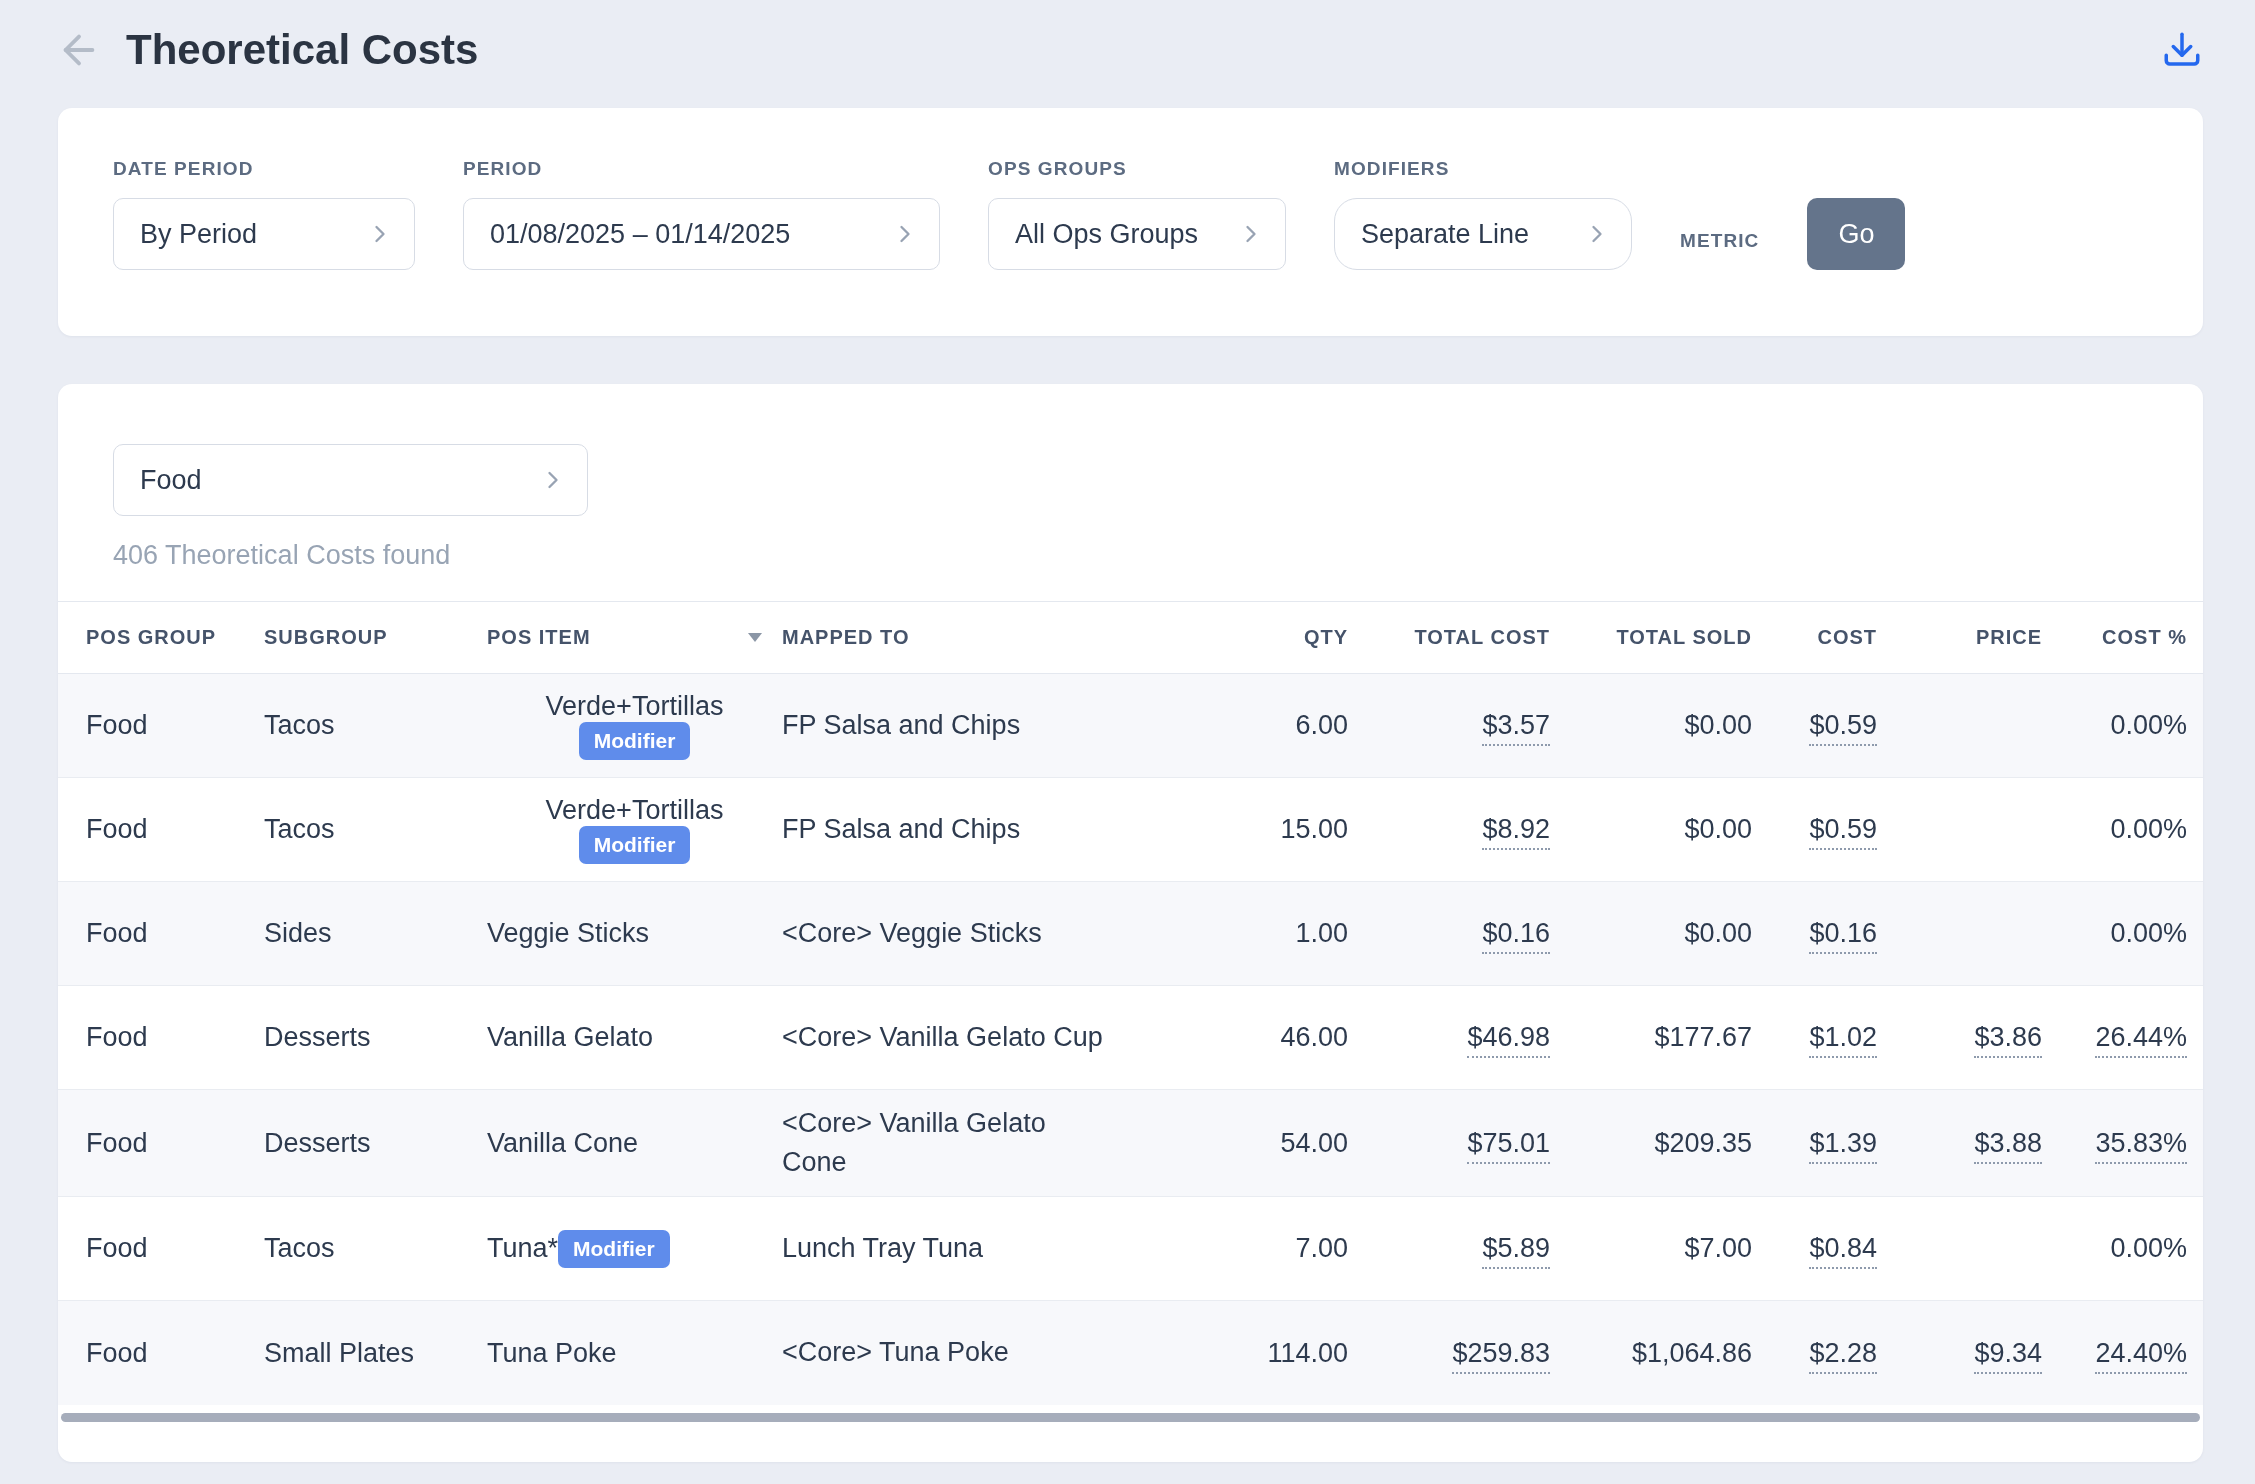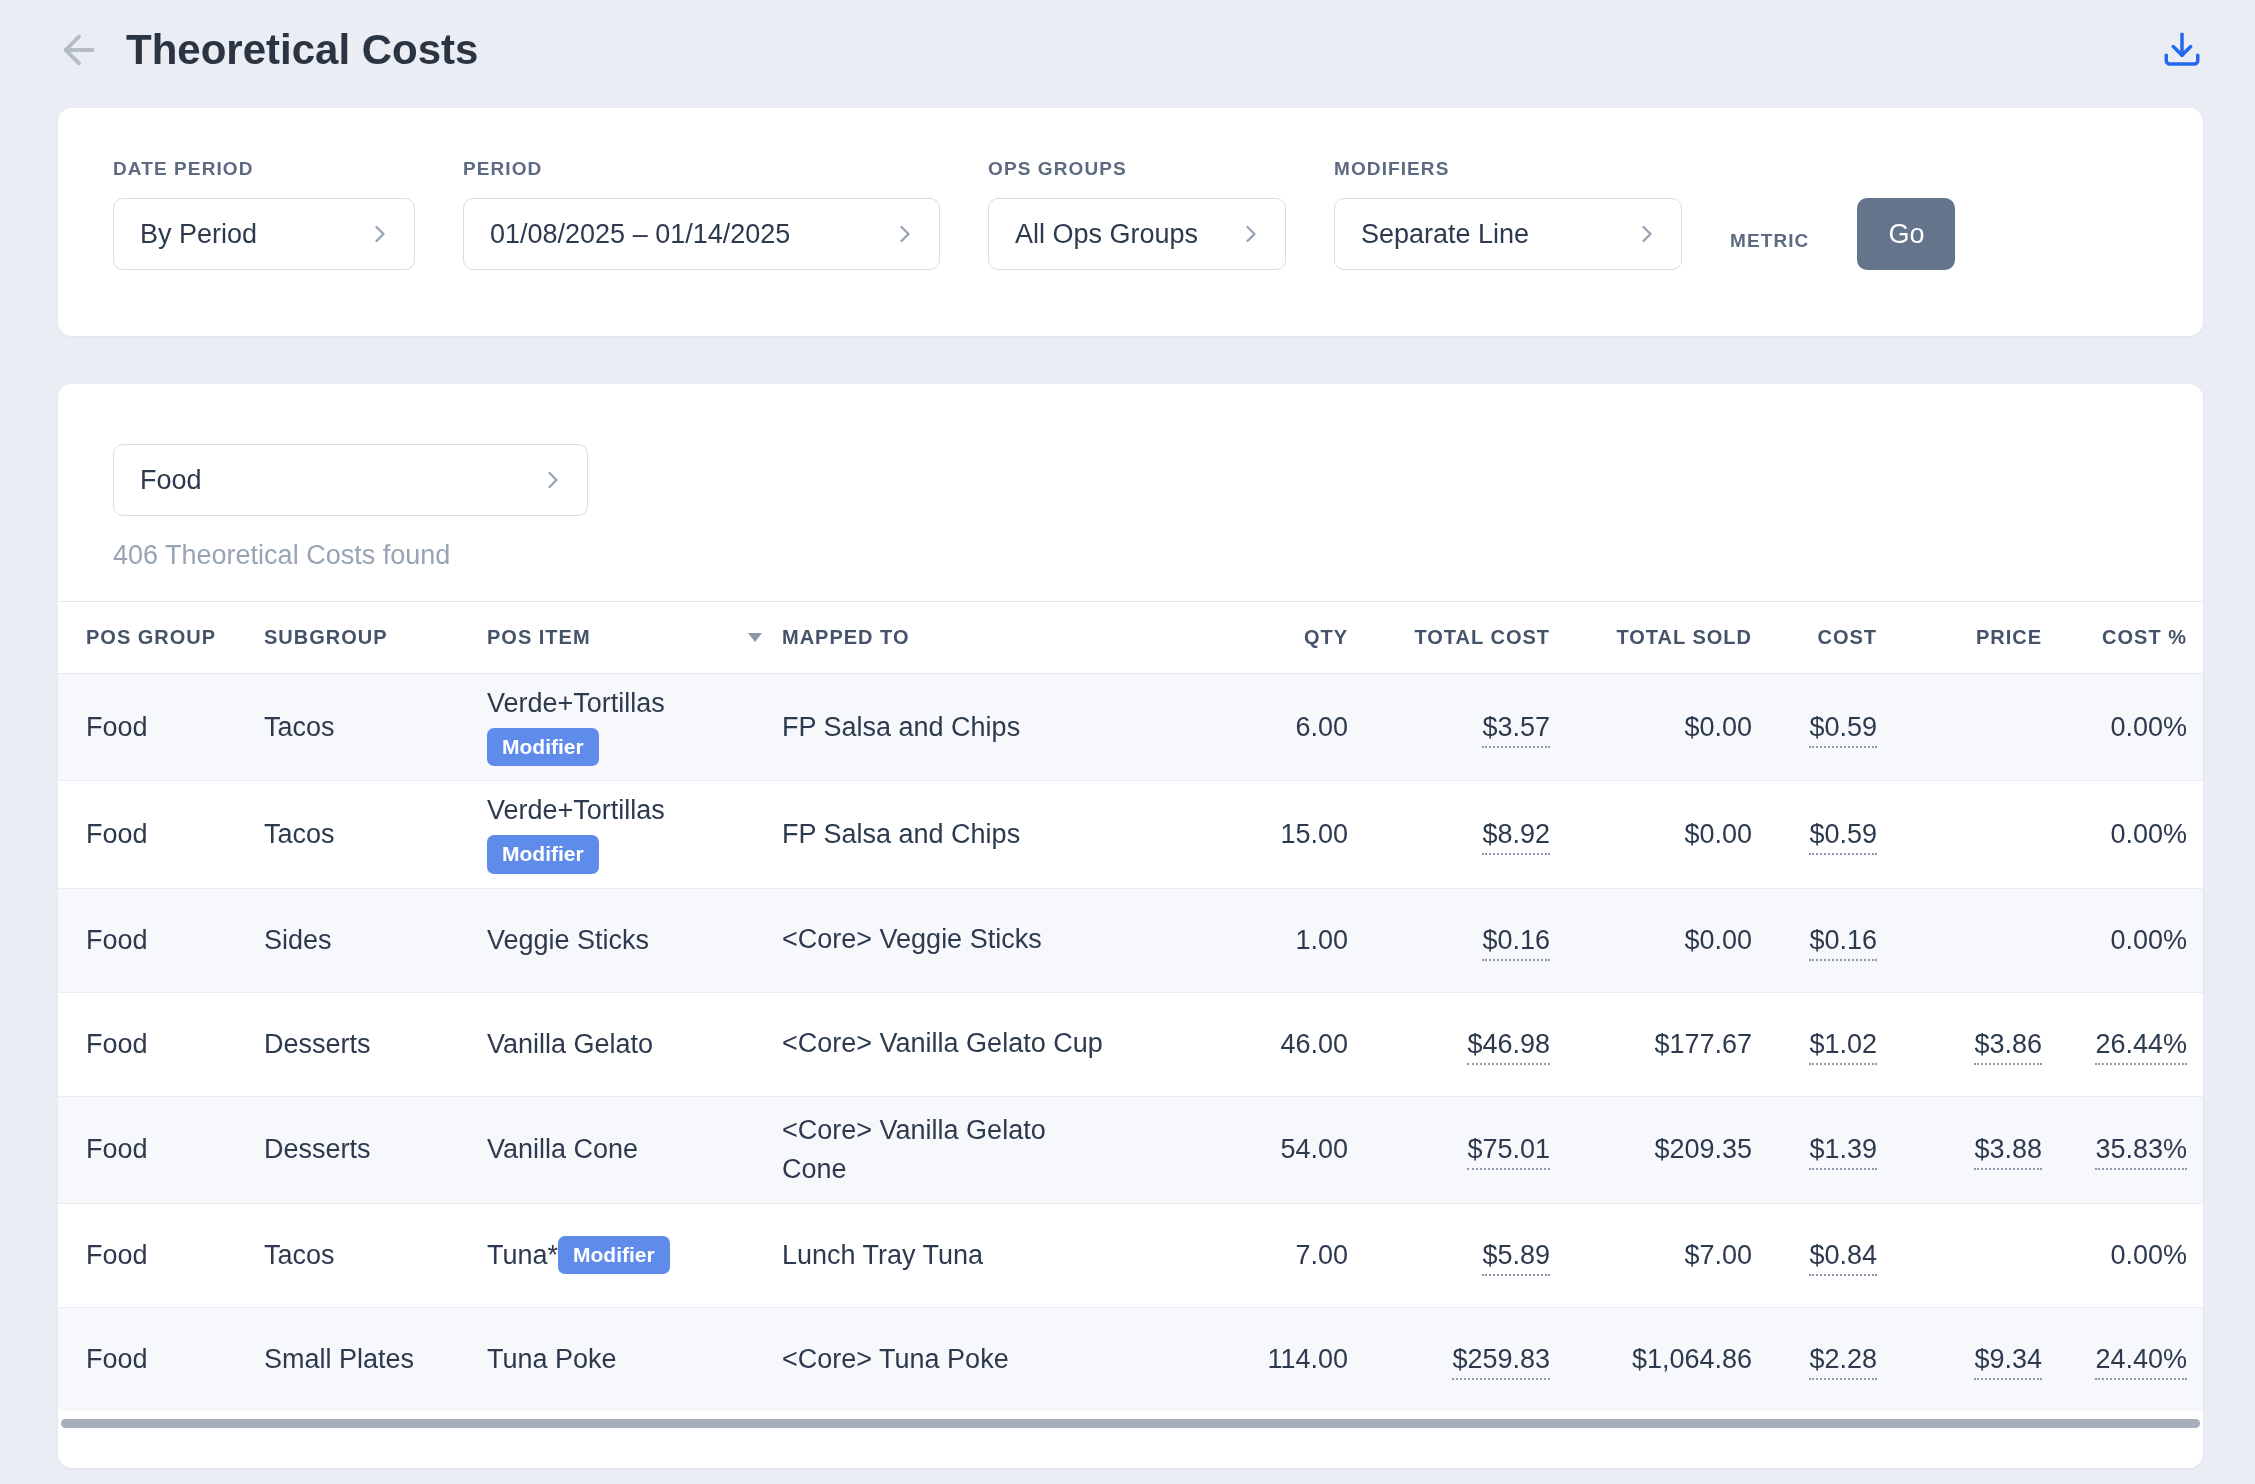--- a/index.html
+++ b/index.html
@@ -28,21 +28,21 @@
                   color:#5c6b81; margin-bottom:18px; text-transform:uppercase; }
   .select { display:flex; align-items:center; justify-content:space-between;
             border:1px solid #d7dce5; border-radius:10px; height:72px;
             padding:0 20px 0 26px; font-size:27px; color:#2d3a4e;
             background:#fff; cursor:pointer; white-space:nowrap; }
   .sel-value { margin-right:18px; }
   .chev { display:flex; align-items:center; }
   .filter-field:nth-child(1) .select { width:302px; }
   .filter-field:nth-child(2) .select { width:477px; }
   .filter-field:nth-child(3) .select { width:298px; }
-  .filter-field:nth-child(4) .select { width:348px; }
+  .filter-field:nth-child(4) .select { width:298px;border-radius:23px; }
   .filter-field:nth-child(5) .select { width:299px; }
   .go-btn { width:98px; height:72px; border:none; border-radius:10px;
             background:#64748b; color:#ffffff; font-size:27px; font-weight:400;
             font-family:inherit; cursor:pointer; }
 
   
   .table-card { margin-top:48px; padding:60px 0 40px 0; }
   .toolbar { display:flex; gap:50px; padding:0 55px; }
   .search-box { width:647px; height:72px; border:1px solid #d7dce5; border-radius:10px;
                 display:flex; align-items:center; padding:0 24px; gap:16px; background:#fff; }
@@ -62,21 +62,21 @@
   th.num, td.num { text-align:right; }
   th.last, td.last { padding-right:16px; }
   .th-sort { display:flex; align-items:center; justify-content:space-between; padding-right:20px; }
   .sort-caret { width:0; height:0; border-left:7px solid transparent;
                 border-right:7px solid transparent; border-top:9px solid #8b96a6;
                 display:inline-block; }
   tbody td { height:104px; border-top:1px solid #e9ecf1; font-size:27px;
              vertical-align:middle; padding-top:14px; padding-bottom:14px; }
   tbody tr:first-child td { border-top:none; }
   tbody tr:nth-child(odd) { background:#f7f8fb; }
-  .stack { display:flex; flex-direction:column; align-items:flex-start; gap:9px; }
+  .stack { display:flex; flex-direction:column; align-items:center; }
   .inline-row { display:flex; align-items:center; gap:0; }
   .badge { display:inline-block; background:#5f8ceb; color:#ffffff; font-size:21px;
            font-weight:700; padding:6px 15px; border-radius:7px; line-height:1.25; }
   .mapped span { white-space:pre-line; line-height:1.45; display:inline-block; }
   td .dotted { border-bottom:2px dotted #8e9aac; padding-bottom:4px; cursor:pointer; }
 
   .hscrollbar { height:9px; background:#a6adbb; border-radius:5px; margin:8px 3px 0 3px; }
 </style>
 </head>
 <body>

